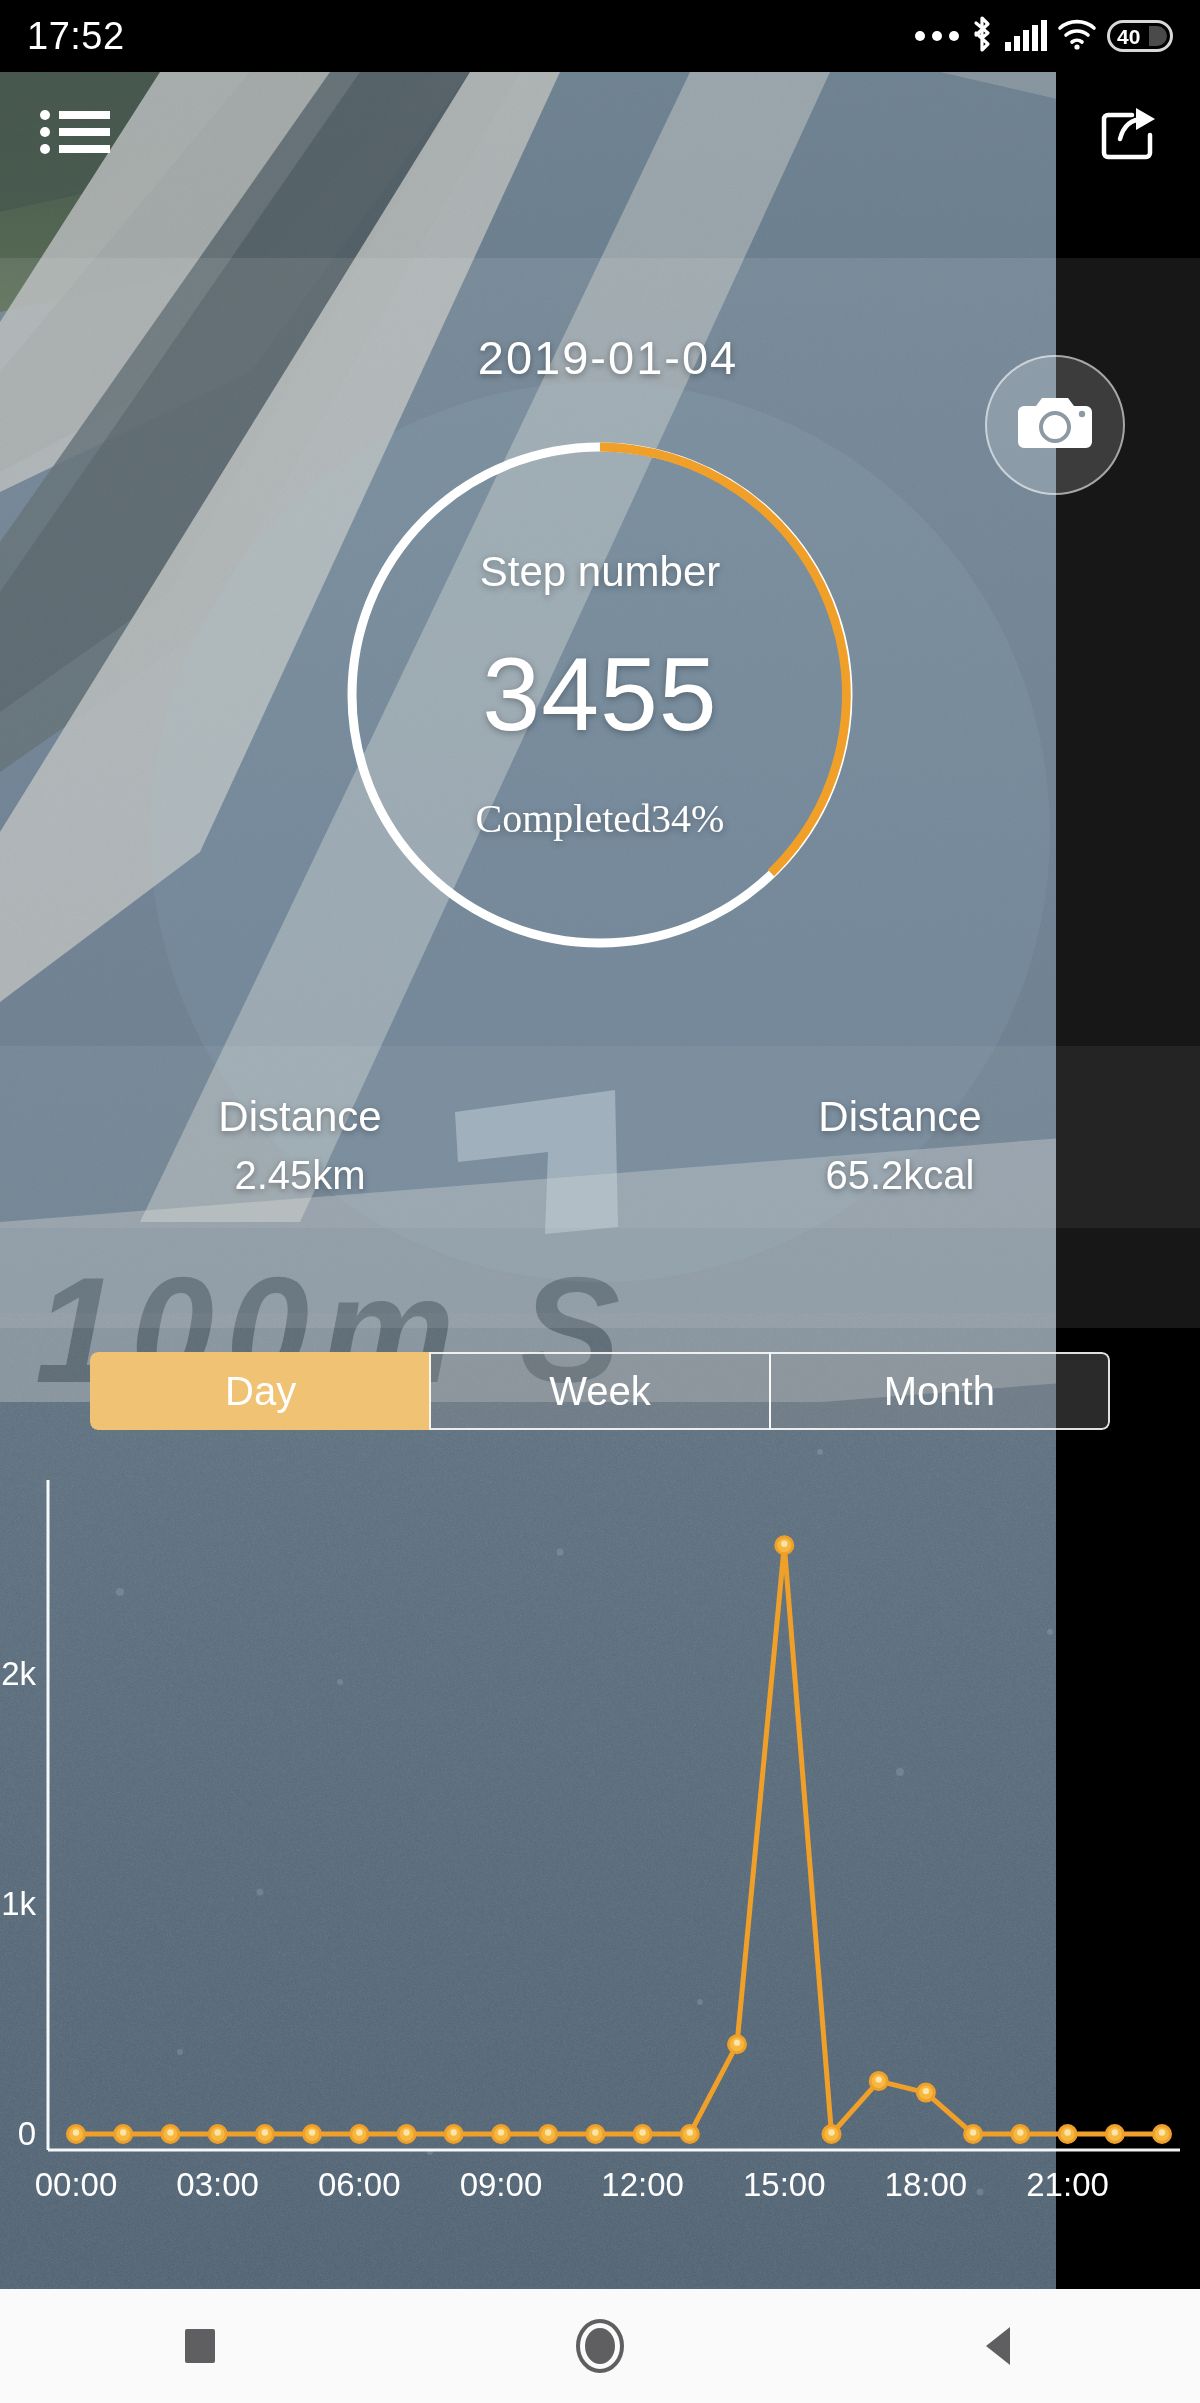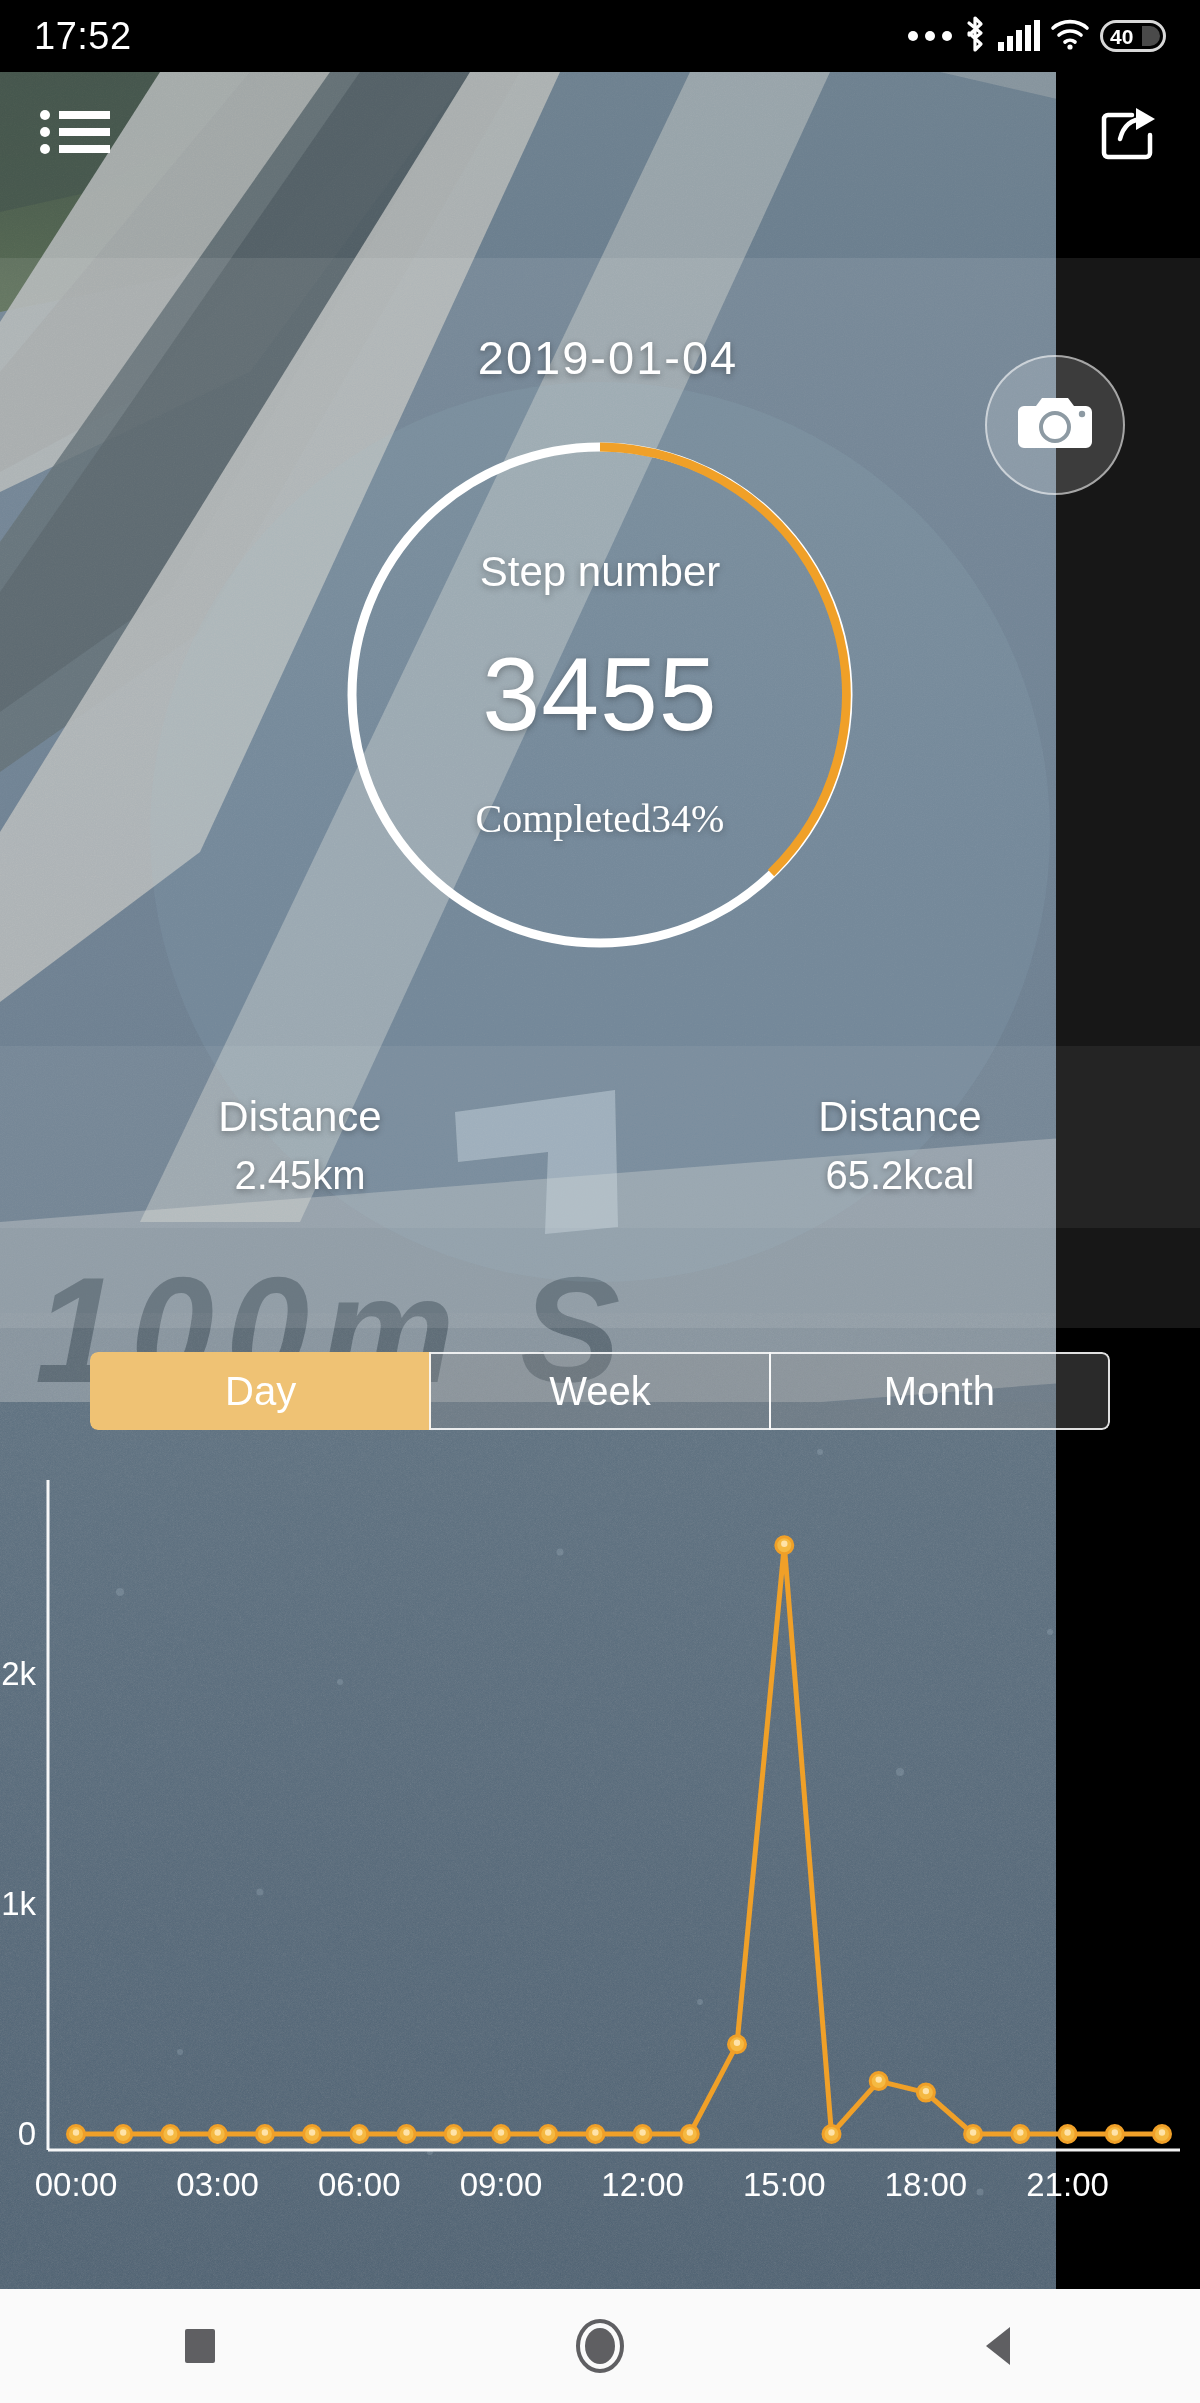--- a/index.html
+++ b/index.html
@@ -3,21 +3,21 @@
 <meta charset="utf-8">
 <style>
   * { margin:0; padding:0; box-sizing:border-box; }
   html,body { width:1200px; height:2403px; background:#000; }
   body { font-family:"Liberation Sans", sans-serif; overflow:hidden; position:relative; }
 
   
   .statusbar{
     position:absolute; left:0; top:0; width:1200px; height:72px;
     background:#000; display:flex; align-items:center;
-    padding:0 34px; color:#fff;
+    padding:0 27px; color:#fff;
   }
   .status-time{ font-size:38px; font-weight:400; letter-spacing:.5px; }
   .status-right{ margin-left:auto; display:flex; align-items:center; gap:10px; }
   .dots{ display:flex; gap:7px; align-items:center; }
   .dots i{ width:10px;height:10px;border-radius:50%;background:#fff;display:block; }
   .bars{ display:flex; align-items:flex-end; gap:3px; height:30px; }
   .bars i{ display:block; width:6px; background:#fff; }
   .bars i:nth-child(1){height:9px;}
   .bars i:nth-child(2){height:15px;}
   .bars i:nth-child(3){height:21px;}

